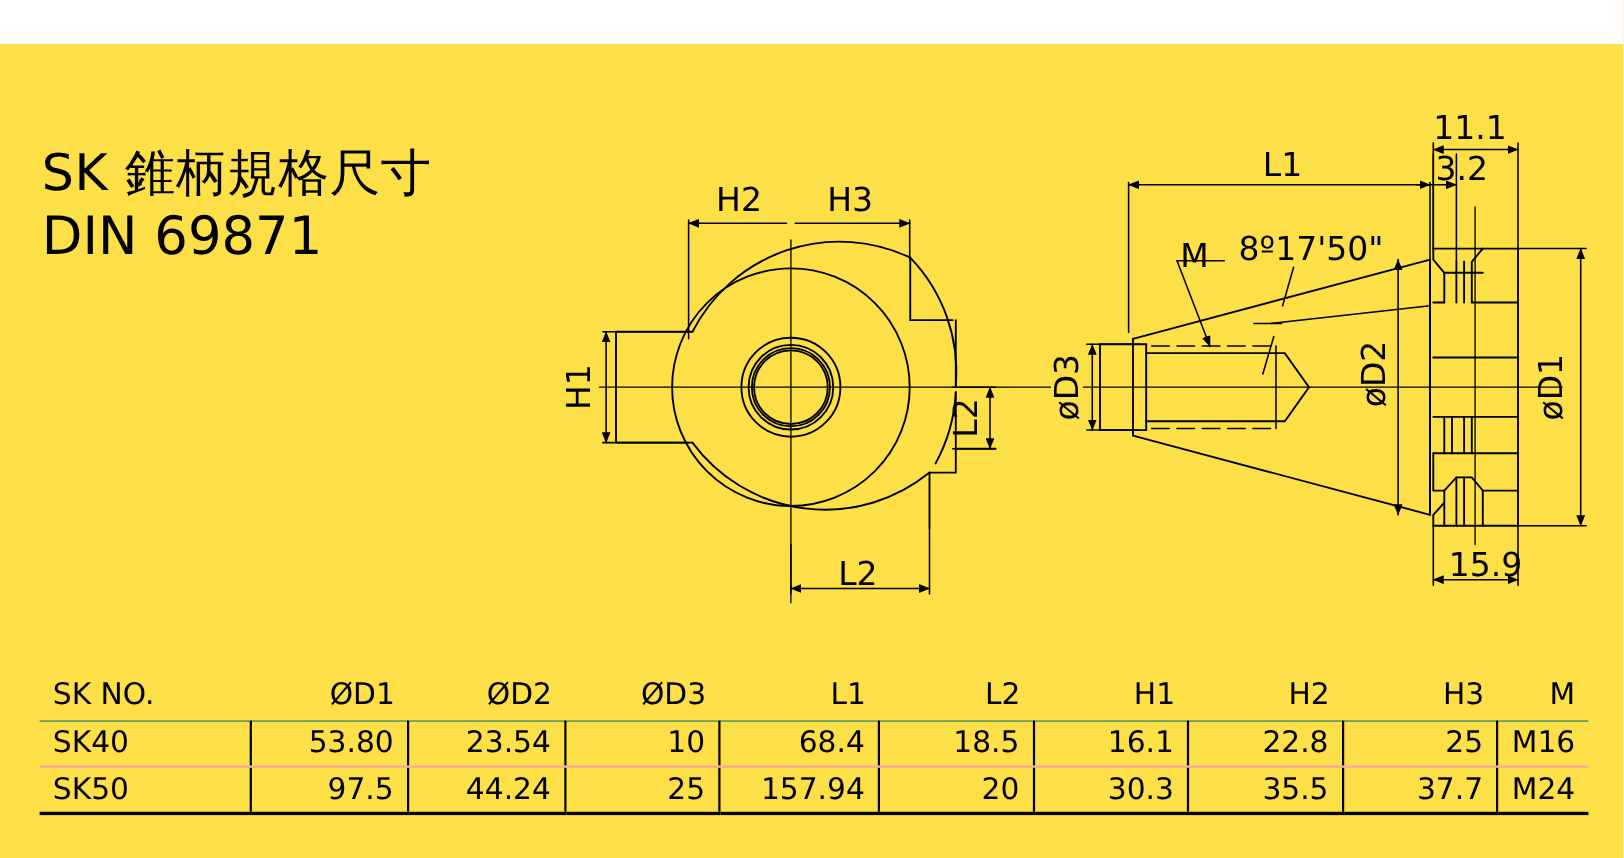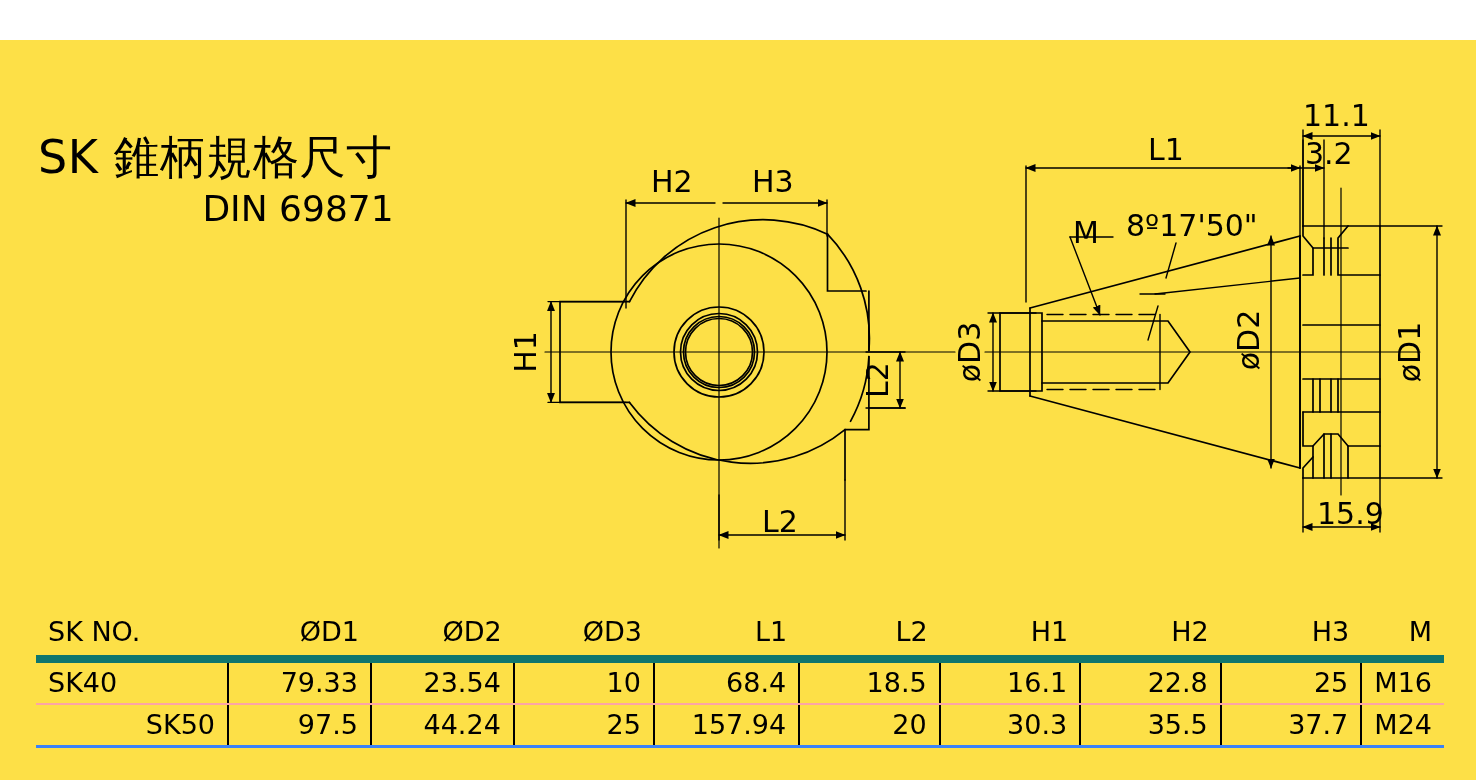--- a/index.html
+++ b/index.html
@@ -28,26 +28,25 @@
     width: 520px;
   }
   #title-main {
     font-size: 46px;
     line-height: 1.12;
     letter-spacing: 0.5px;
     font-weight: 400;
     white-space: nowrap;
   }
   #title-sub {
-    font-size: 36px;
+    font-size: 48px;
     line-height: 1.15;
     margin-top: 4px;
     font-weight: 400;
     white-space: nowrap;
-    text-align: center;
   }
 
   
   #drawing {
     position: absolute;
     left: 0;
     top: 0;
   }
 
   
@@ -68,39 +67,38 @@
     text-align: right;
     padding: 4px 12px 5px 12px;
     white-space: nowrap;
     font-weight: 400;
   }
   table.spec th {
     border: none;
     padding-bottom: 8px;
   }
   table.spec thead tr {
-    border-bottom: 8px solid #0f766e;
+    border-bottom: 1px solid #0f766e;
   }
   table.spec tbody td {
     border-left: 2px solid #000;
     border-bottom: 2px solid #fca5a5;
   }
   table.spec tbody tr:first-child td {
     border-top: 0;
   }
   table.spec tbody td:first-child {
     border-left: none;
     text-align: left;
   }
   table.spec th:first-child {
     text-align: left;
   }
   table.spec tbody tr:last-child td {
-    border-bottom: 3px solid #3b82f6;
-    text-align: right;
+    border-bottom: 3px solid #000000;
   }
   .col-name  { width: 14.5%; }
   .col-num   { width: 10.6%; }
 </style>
 </head>
 <body>
 
 <div id="page">
 
   <div id="title-block">
@@ -311,21 +309,21 @@
           <th class="col-num">L2</th>
           <th class="col-num">H1</th>
           <th class="col-num">H2</th>
           <th class="col-num">H3</th>
           <th class="col-num">M</th>
         </tr>
       </thead>
       <tbody>
         <tr>
           <td>SK40</td>
-          <td>79.33</td>
+          <td>53.80</td>
           <td>23.54</td>
           <td>10</td>
           <td>68.4</td>
           <td>18.5</td>
           <td>16.1</td>
           <td>22.8</td>
           <td>25</td>
           <td>M16</td>
         </tr>
         <tr>

